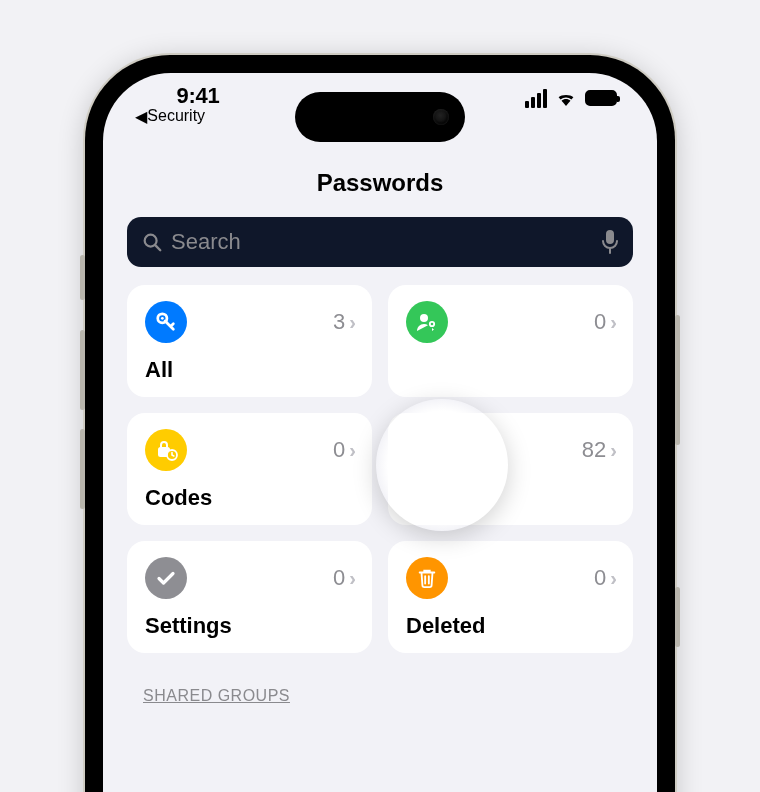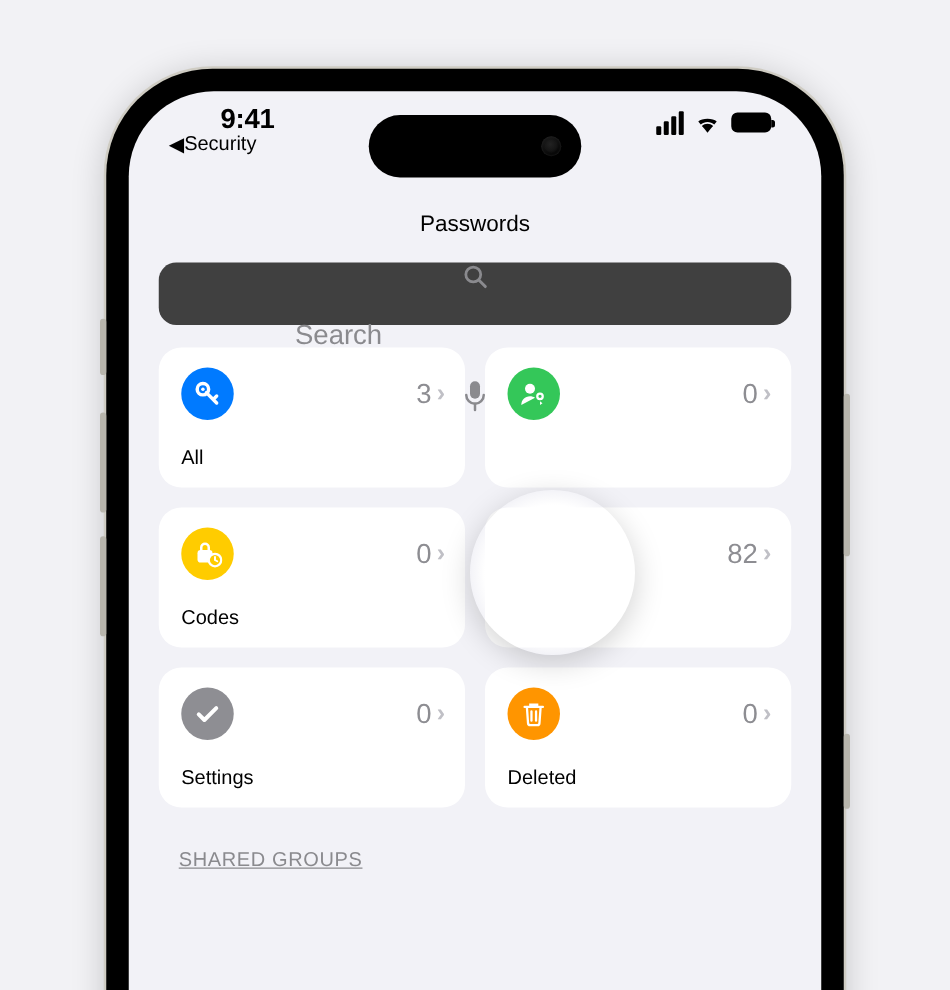--- a/index.html
+++ b/index.html
@@ -111,36 +111,35 @@
       position:absolute;
       right:-5px;top:4px;
       width:3px;height:6px;
       background:#000;border-radius:0 2px 2px 0;
     }
     .header {
       text-align: center;
       padding: 30px 0 20px 0;
     }
     .header-title {
-      font-size: 18px;
-      font-weight: 400;
+      font-size: 24px;
+      font-weight: 700;
       color: #000;
     }
     .search-wrap {
       padding: 0 24px 18px 24px;
     }
     .search {
       display: flex;
       align-items: center;
-      background: #404040;
+      background: #0f172a;
       border-radius: 14px;
       height: 50px;
       padding: 0 14px;
-      gap: 23px;
-      flex-direction: column;
+      gap: 8px;
     }
     .search-icon svg, .mic-icon svg{display:block}
     .search-input {
       flex: 1;
       border: none;
       background: transparent;
       font-size: 22px;
       color: #8a8a8e;
       outline: none;
     }
@@ -181,23 +180,23 @@
     .ic-sky    { background:#33a7dd; }
     .ic-gray   { background:#8e8e93; }
     .ic-orange { background:#ff9500; }
     .count-chev{
       display:flex;align-items:center;gap:4px;
       color:#a6a6ab;
     }
     .count{font-size:22px;color:#8d8d92}
     .chev{font-size:20px;font-weight:600;color:#c0c0c6}
     .card-label{
-      font-size:16px;
+      font-size:22px;
       color:#000;
-      font-weight:400;
+      font-weight:700;
     }
     .section-label{
       padding:34px 40px 0 40px;
       font-size:16px;
       letter-spacing:0.5px;
       color:#8a8a8e;
       text-decoration:underline;
     }
     
     .highlight{

